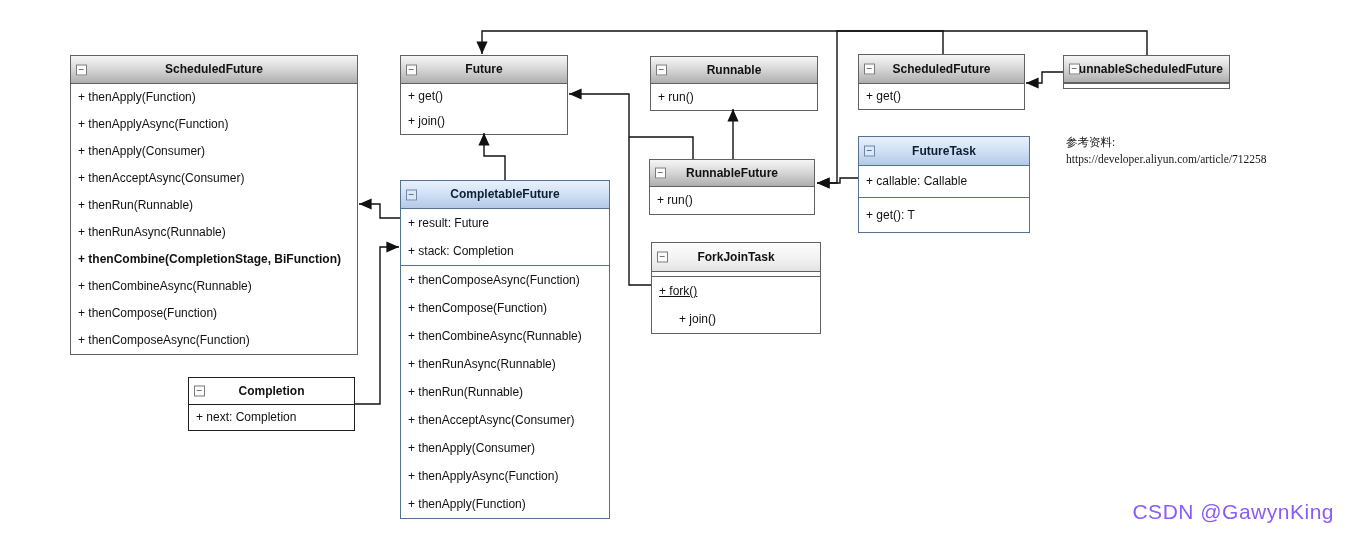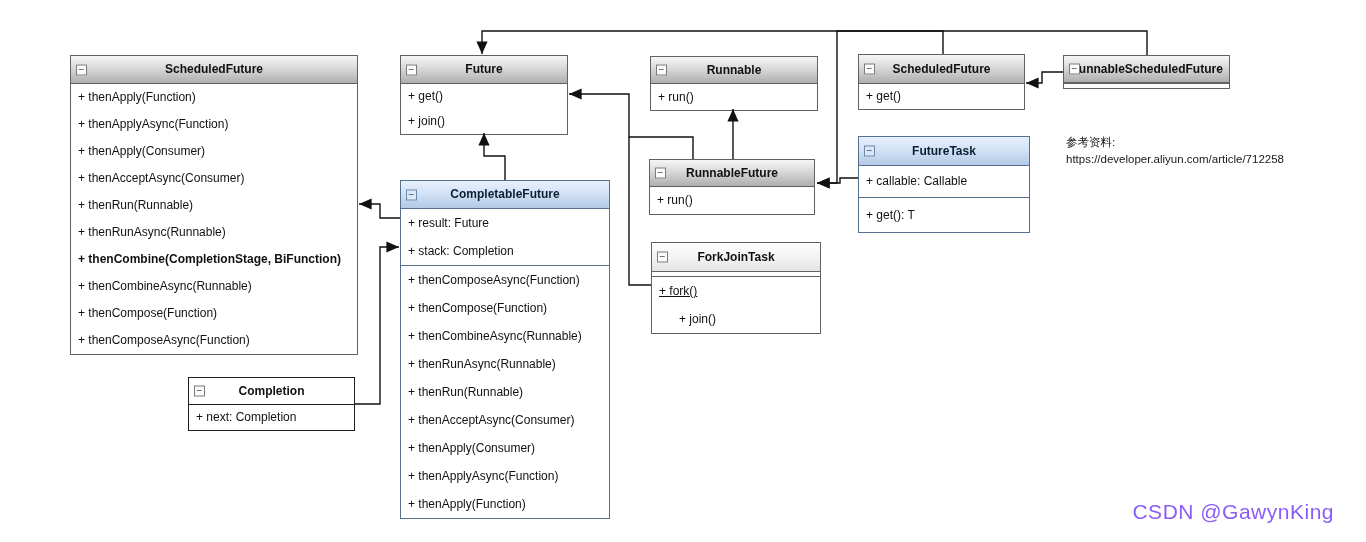--- a/index.html
+++ b/index.html
@@ -36,21 +36,21 @@
   .v-white .hdr { background:#ffffff; border-bottom:1px solid #1d1d1d; color:#111; }
 
   .colicon {
     position:absolute; left:5px; top:50%; transform:translateY(-50%);
     width:11px; height:11px; box-sizing:border-box;
     border:1px solid #7b7b7b; background:#fbfbfb; color:#444;
     font-size:10px; line-height:8px; font-weight:normal; text-align:center;
   }
   .v-blue .colicon { background:#dbe8f9; border-color:#6d89a8; }
 
-  .annotation { position:absolute; left:1066px; top:134px; font-size:11.5px; line-height:17px; color:#181818; z-index:3; white-space:nowrap; }
+  .annotation { position:absolute; left:1066px; top:134px; font-size:11.5px; line-height:17px; color:#181818; z-index:3; white-space:nowrap;font-family:Liberation Serif, serif; }
   .annotation .ref-link { text-decoration:none; color:#181818; }
 
   .watermark {
     position:absolute; right:32px; top:500px; z-index:4;
     font-size:21px; color:#8b5cf6; letter-spacing:0.5px;
     text-shadow:1px 1px 0 #ffffff;
     white-space:nowrap;
   }
 </style>
 </head>

